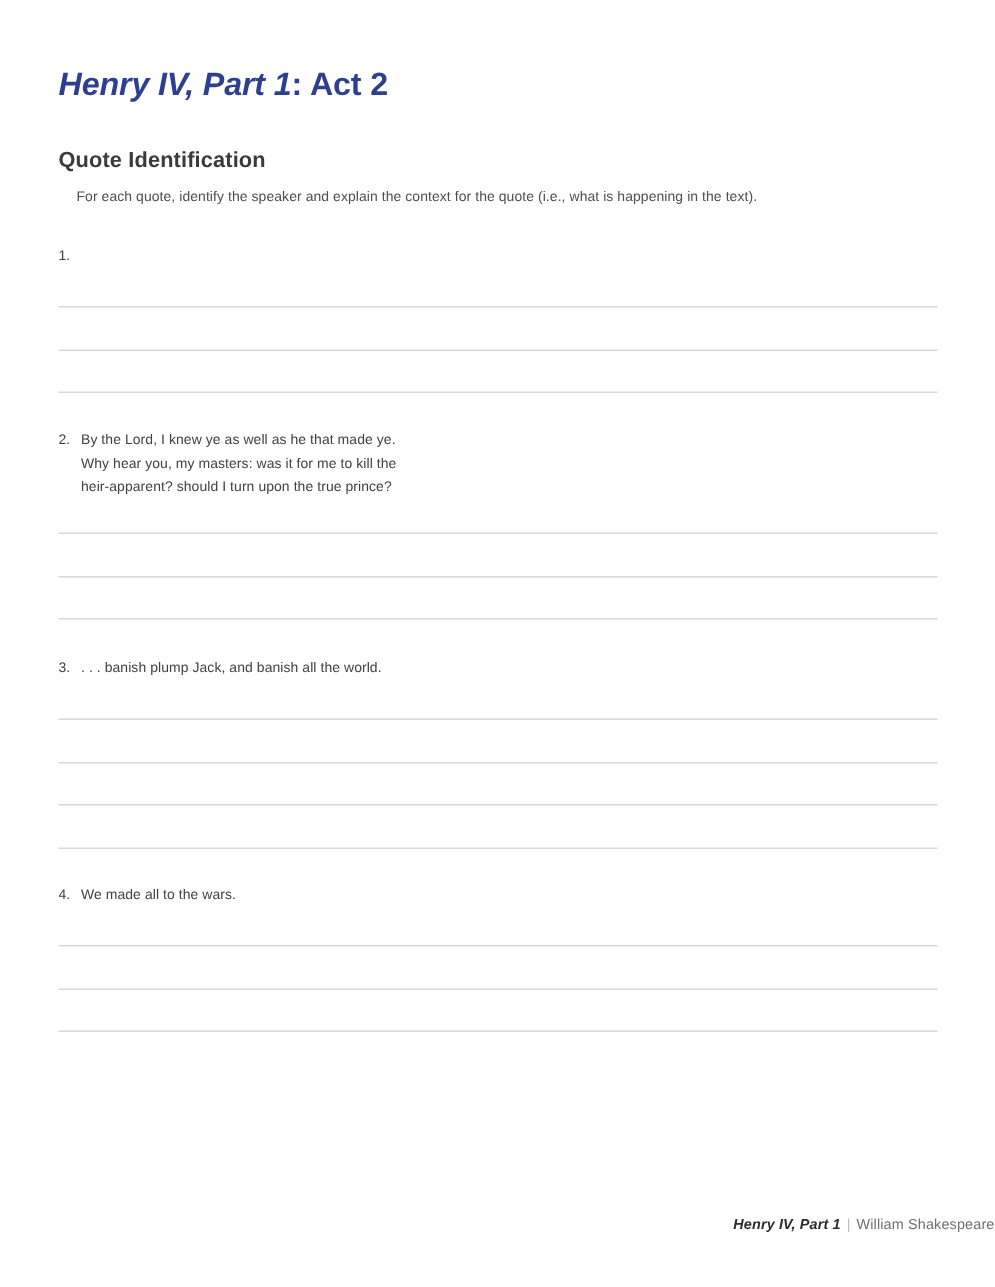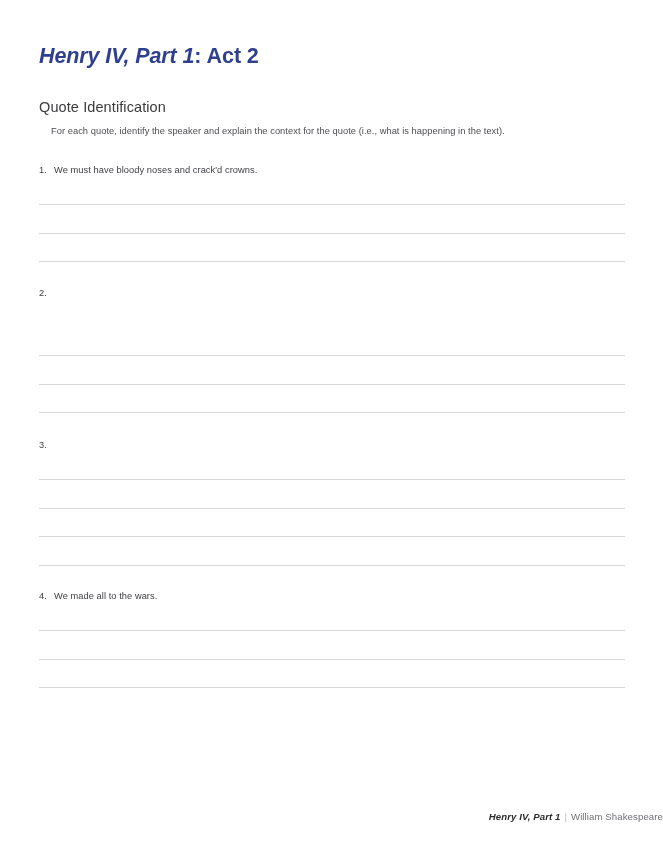--- a/index.html
+++ b/index.html
@@ -50,21 +50,21 @@
     color: #2e3f8f;
     letter-spacing: -0.1px;
   }
 
   
   .section-heading {
     position: absolute;
     left: 39px;
     top: 99px;
     font-size: 14.5px;
-    font-weight: normal;
+    font-weight: bold;
     color: #3a3a3c;
     letter-spacing: 0.1px;
   }
 
   
   .instructions {
     position: absolute;
     left: 39px;
     top: 126px;
     font-size: 9.3px;
@@ -149,43 +149,46 @@
     <span class="title-main">Henry IV, Part 1</span><span class="title-sep">:</span><span class="title-rest"> Act 2</span>
   </div>
 
   <div class="section-heading">Quote Identification</div>
 
   <div class="instructions">For each quote, identify the speaker and explain the context for the quote (i.e., what is happening in the text).</div>
 
   <div class="quote-block" style="top:163px;">
     <div class="quote-row">
       <span class="quote-number">1.</span>
-      <span class="quote-text">We must have bloody noses and crack'd crowns.</span>
     </div>
   </div>
   <div class="answer-lines" style="top:204px;">
     <div class="rule"></div>
     <div class="rule"></div>
     <div class="rule"></div>
   </div>
 
   <div class="quote-block" style="top:286px;">
     <div class="quote-row">
       <span class="quote-number">2.</span>
+      <span class="quote-text">By the Lord, I knew ye as well as he that made ye.
+Why hear you, my masters: was it for me to kill the
+heir-apparent? should I turn upon the true prince?</span>
     </div>
   </div>
   <div class="answer-lines" style="top:355px;">
     <div class="rule"></div>
     <div class="rule"></div>
     <div class="rule"></div>
   </div>
 
   <div class="quote-block" style="top:438px;">
     <div class="quote-row">
       <span class="quote-number">3.</span>
+      <span class="quote-text">. . . banish plump Jack, and banish all the world.</span>
     </div>
   </div>
   <div class="answer-lines" style="top:479px;">
     <div class="rule"></div>
     <div class="rule"></div>
     <div class="rule"></div>
     <div class="rule"></div>
   </div>
 
   <div class="quote-block" style="top:589px;">

